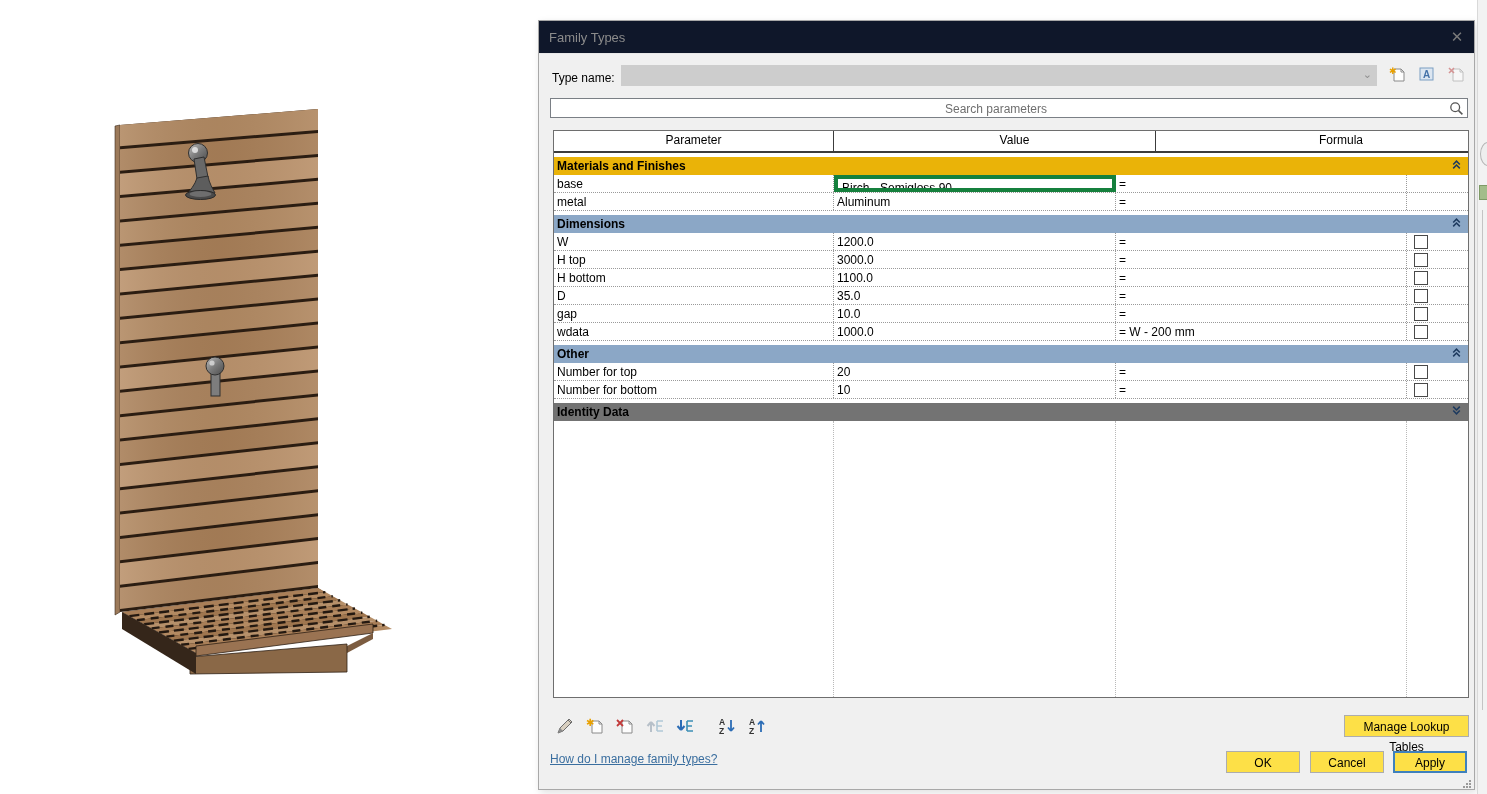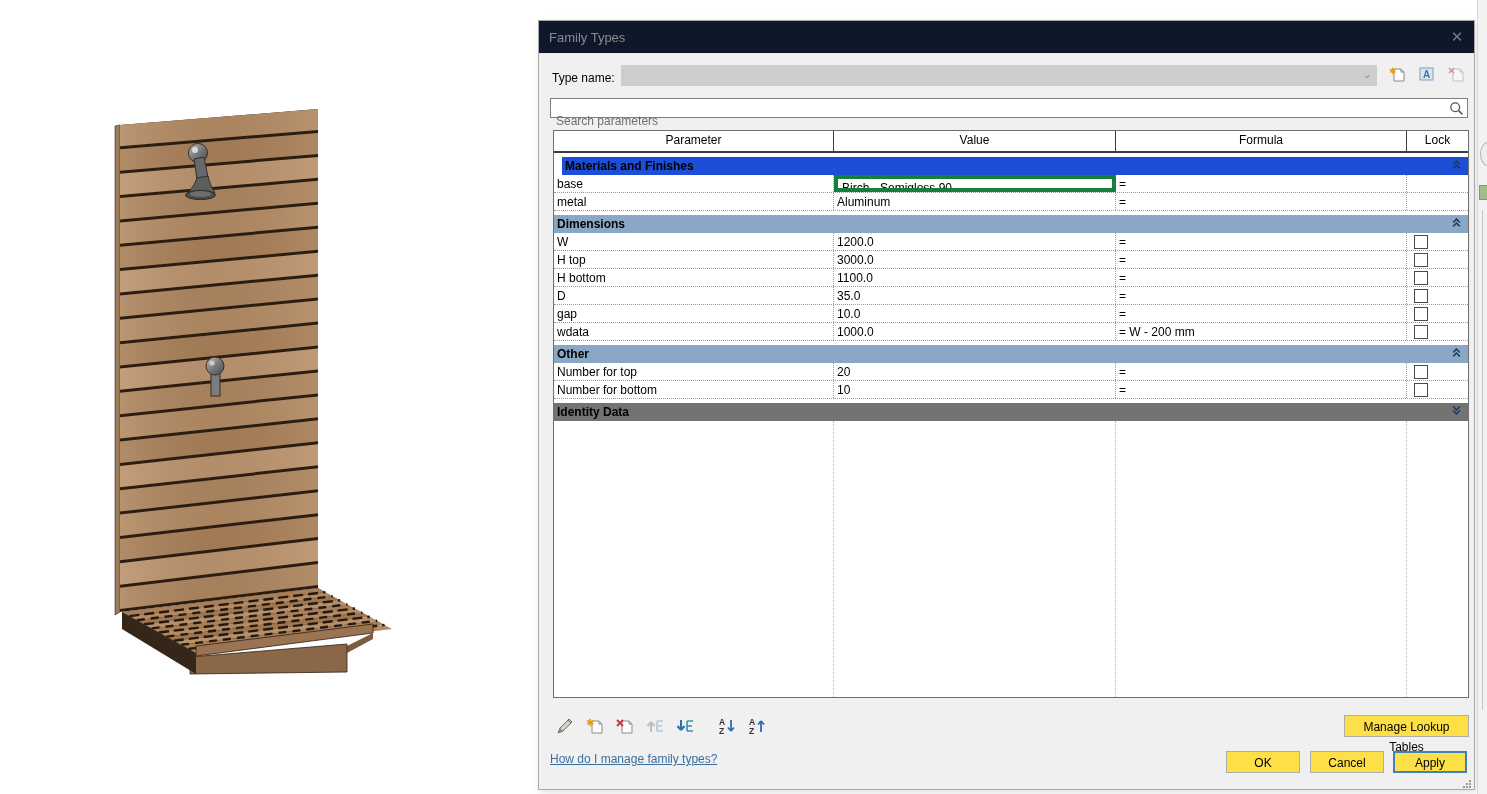--- a/index.html
+++ b/index.html
@@ -25,29 +25,29 @@
   .close-x{position:absolute;right:8px;top:7px;width:18px;height:18px;color:#7b7b7b;font-size:15px;line-height:18px;text-align:center;cursor:default;}
 
   .typename-label{position:absolute;left:13px;top:50px;}
   .combo{position:absolute;left:82px;top:44px;width:756px;height:21px;background:#cdcdcd;box-sizing:border-box;}
   .combo .chev{position:absolute;right:5px;top:3px;color:#8f8f8f;font-size:11px;}
   .iconbtn{position:absolute;top:44px;width:19px;height:19px;}
   .iconbtn svg{display:block;}
 
   .searchbox{position:absolute;left:11px;top:77px;width:918px;height:20px;box-sizing:border-box;
              border:1px solid #7a7f85;background:#fff;}
-  .searchbox input{position:absolute;left:3px;top:13px;width:880px;height:16px;border:none;outline:none;
-             font-family:inherit;font-size:12px;color:#444;background:transparent;}
+  .searchbox input{position:absolute;left:3px;top:1px;width:880px;height:16px;border:none;outline:none;
+             font-family:inherit;font-size:12px;color:#444;background:transparent;text-align:center;}
   .searchbox input::placeholder{color:#6f6f6f;opacity:1;}
   .search-glyph{position:absolute;right:3px;top:2px;}
 
   
   .ftable{position:absolute;left:14px;top:109px;width:916px;height:568px;background:#fff;
           border:1px solid #6e6e6e;box-sizing:border-box;overflow:hidden;}
-  .thead{display:grid;grid-template-columns:280px 282px 291px 1fr;height:20px;border-bottom:2px solid #3c3c3c;}
+  .thead{display:grid;grid-template-columns:280px 282px 291px 1fr;height:20px;border-bottom:2px solid #3c3c3c;gap:40px;}
   .thead .hcell{border-right:1px solid #3c3c3c;text-align:center;line-height:19px;font-size:12px;}
   .thead .hcell:last-child{border-right:none;}
   .sec-gap{height:4px;background:#fff;}
   .sec-header{height:18px;background:#8ba7c6;display:flex;align-items:center;padding:0 6px 0 3px;}
   .sec-header .sec-title{font-weight:bold;font-size:12px;flex:1;}
   .prow{display:grid;grid-template-columns:280px 282px 291px 1fr;height:18px;border-bottom:1px dotted #9a9a9a;box-sizing:border-box;}
   .pcell{padding:1px 2px 0 3px;font-size:12px;white-space:nowrap;overflow:hidden;border-right:1px dotted #9a9a9a;line-height:16px;box-sizing:border-box;}
   .pcell.lockc{border-right:none;display:flex;align-items:center;}
   .pcell.valc.editing{border:4px solid #15803d;padding-left:4px;}
   .lockbox{width:12px;height:12px;border:1px solid #494949;background:#fff;margin-left:4px;}
@@ -219,21 +219,21 @@
 
   <div class="ftable">
     <div class="thead">
       <div class="hcell">Parameter</div>
       <div class="hcell">Value</div>
       <div class="hcell">Formula</div>
       <div class="hcell">Lock</div>
     </div>
     <div id="ft-body">
         <div class="sec-gap"></div>
-        <div class="sec-header" style="background: #1d4ed8; margin-left: 8px;">
+        <div class="sec-header" style="background: #eab308;">
           <span class="sec-title">Materials and Finishes</span>
           <span><svg width="11" height="11" viewBox="0 0 10 10">
               <path d="M2 5 L5 2 L8 5 M2 8.5 L5 5.5 L8 8.5" stroke="#1d3a5f" fill="none" stroke-width="1.4"></path>
             </svg></span>
         </div>
         <div class="prow">
           <div class="pcell">base</div>
           <div class="pcell valc editing">Birch - Semigloss 90</div>
           <div class="pcell">=</div>
           <div class="pcell lockc"></div>

